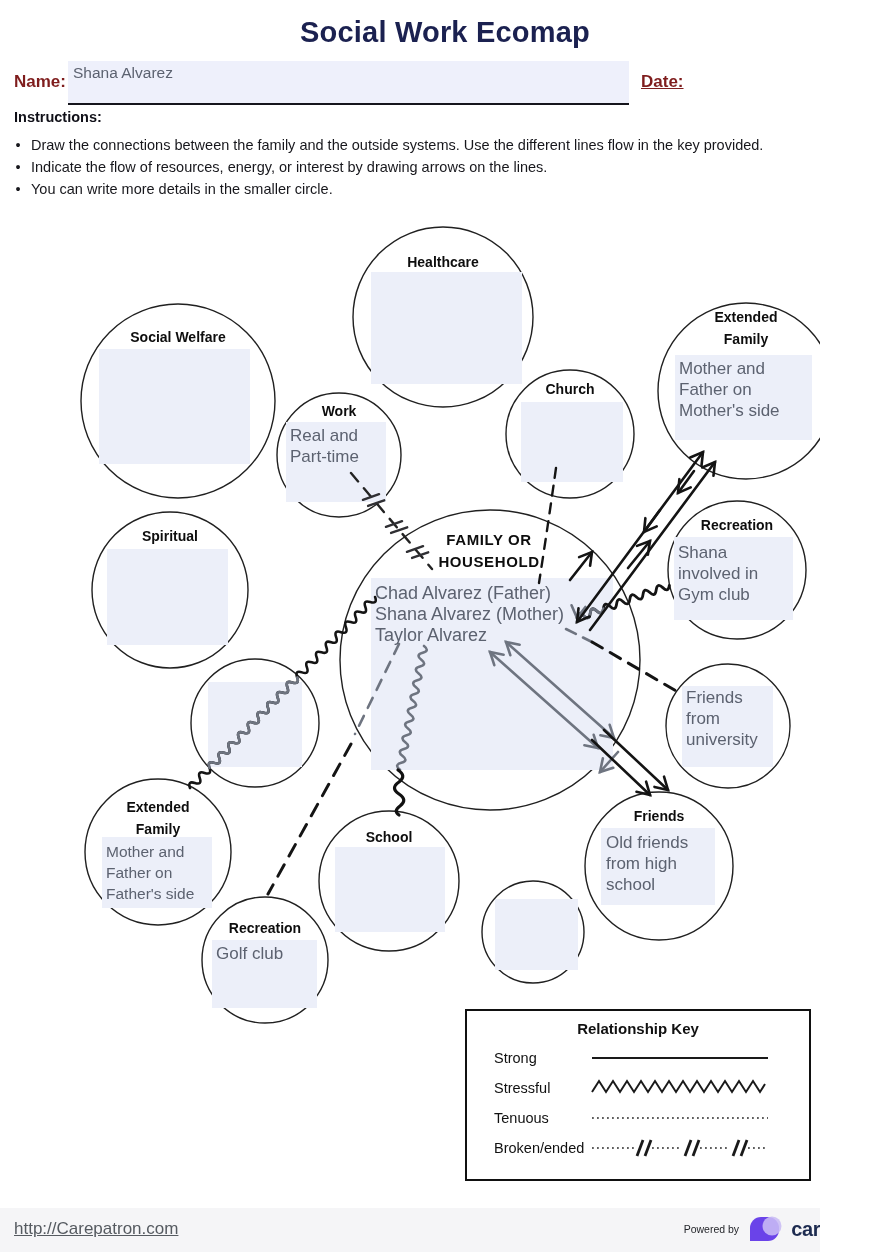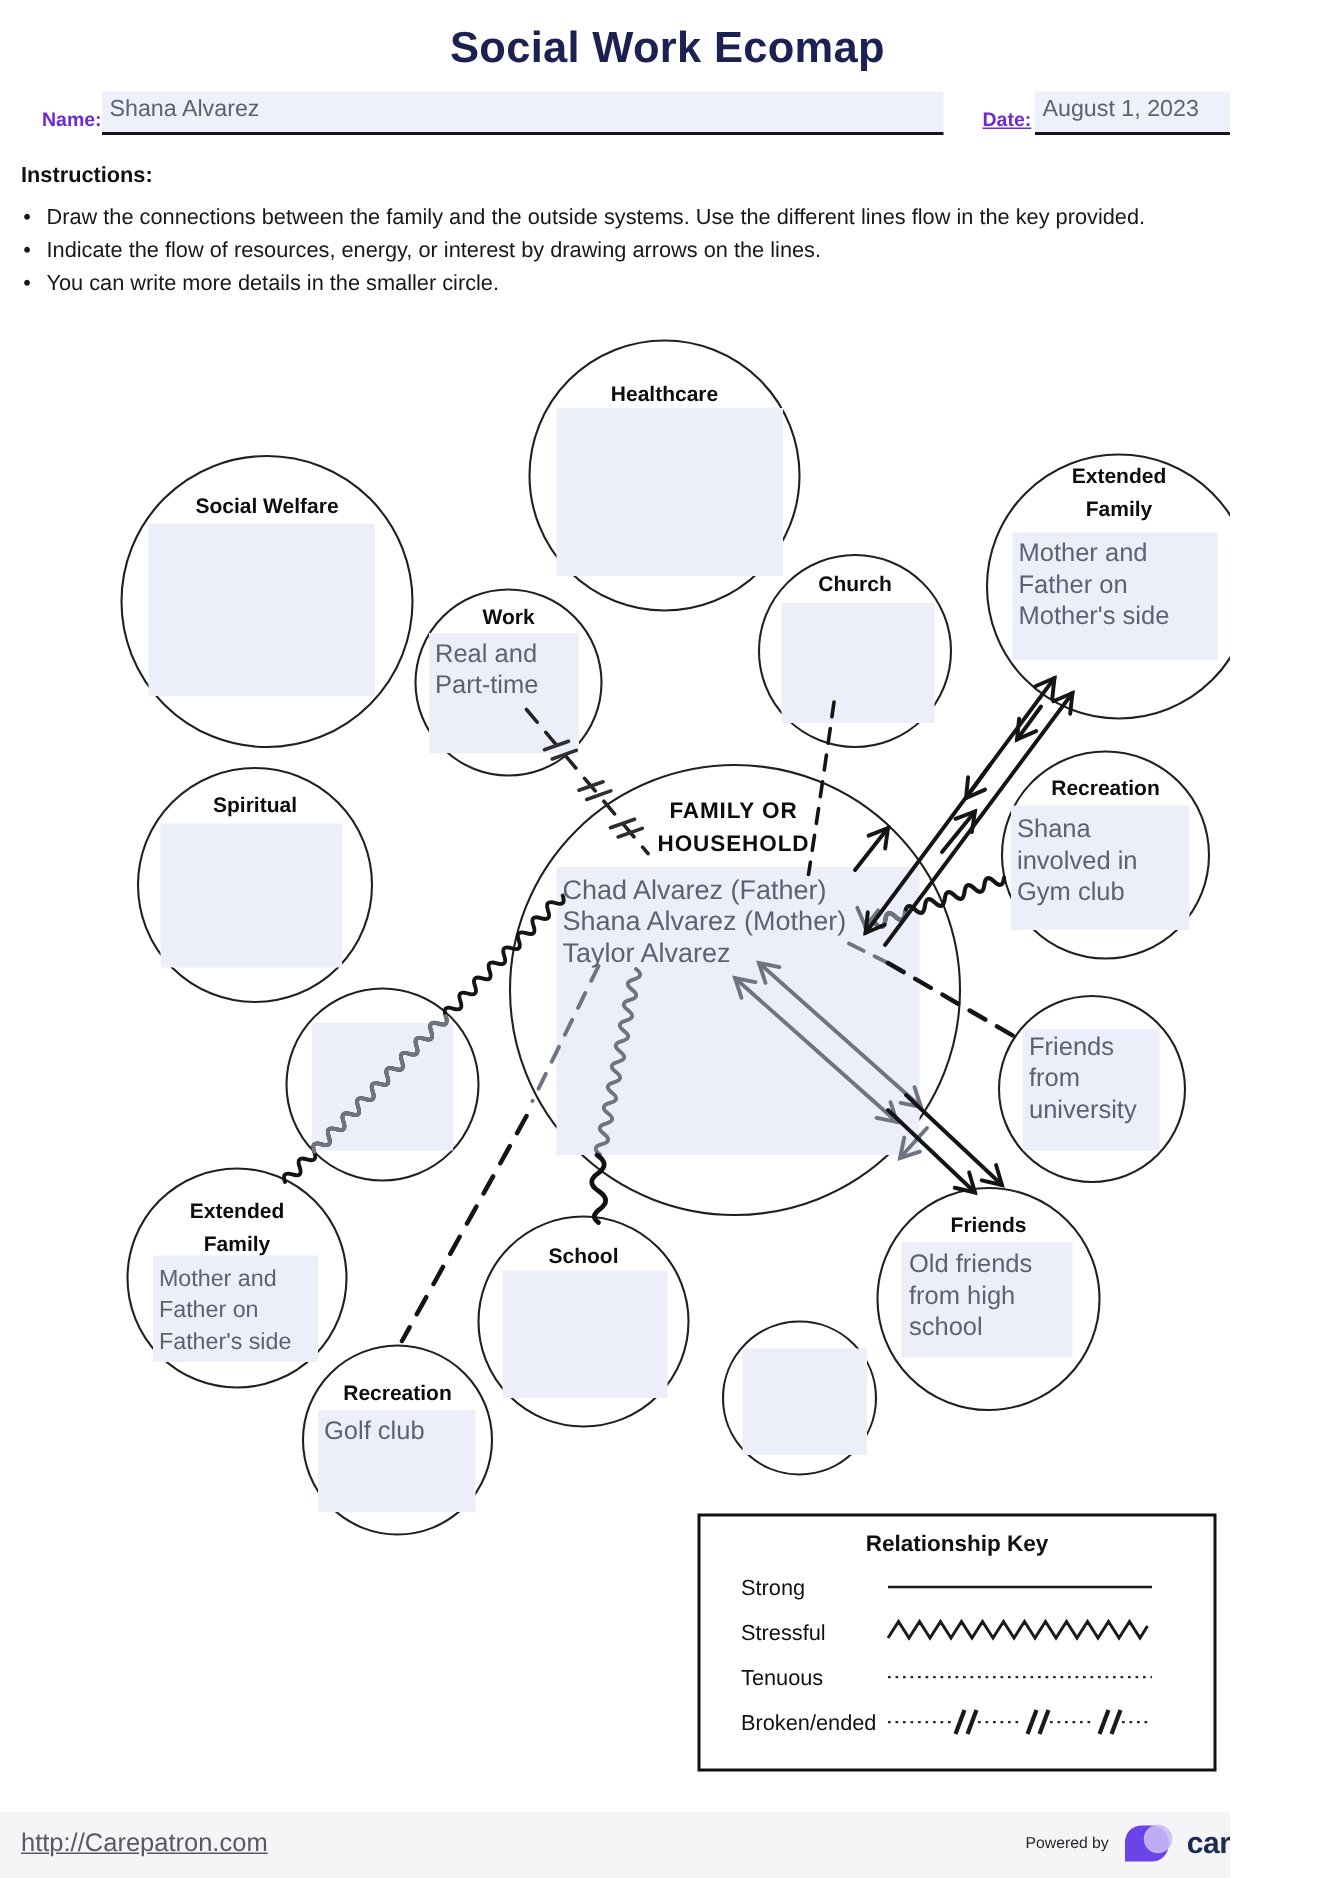--- a/index.html
+++ b/index.html
@@ -1,22 +1,22 @@
 <!DOCTYPE html>
 <html><head>
 <meta charset="utf-8">
 <style>
   html,body{margin:0;padding:0;background:#fff;}
   .page{position:relative;width:820px;height:1252px;background:#ffffff;
         font-family:"Liberation Sans",sans-serif;overflow:hidden;}
   .title{position:absolute;left:0;top:16px;width:890px;text-align:center;
          font-size:29px;font-weight:bold;color:#1b2150;letter-spacing:.2px;}
-  .flabel{position:absolute;font-size:13px;font-weight:bold;color:#6d28d9;margin-left:14px;}
+  .flabel{position:absolute;font-size:17px;font-weight:bold;color:#7f1d1d;}
   .ffield{position:absolute;height:23px;background:#eef0fb;border-bottom:2px solid #15151c;
-          font-size:15.5px;color:#5c6270;padding:3px 0 1px 5px;box-sizing:content-box;}
+          font-size:15.5px;color:#5c6270;padding:3px 0 16px 5px;box-sizing:content-box;}
   .instr{position:absolute;left:14px;top:109px;width:860px;color:#17171c;}
   .instr h3{margin:0 0 9px 0;font-size:14.5px;color:#101018;}
   .instr .li{display:flex;gap:9px;line-height:22px;font-size:14.5px;}
   .instr .b{width:8px;text-align:center;}
   svg text{font-family:"Liberation Sans",sans-serif;}
   .clabel{font-size:14px;font-weight:bold;fill:#0d0d0d;}
   .ctitle{font-size:15px;font-weight:bold;fill:#0d0d0d;letter-spacing:.6px;}
   .note{font-size:17px;fill:#5c6270;}
   .note-s{font-size:15.5px;fill:#5c6270;}
   .member{font-size:18px;fill:#5c6270;}
@@ -32,21 +32,20 @@
 </head>
 <body>
 
 <div class="page">
 
   <div class="title">Social Work Ecomap</div>
 
   <div class="flabel" style="left:14px;top:72px;">Name:</div>
   <div class="ffield" style="left:68px;top:61px;width:556px;">Shana Alvarez</div>
   <div class="flabel" style="left:641px;top:72px;text-decoration:underline;">Date:</div>
-  <div class="ffield" style="left:690px;top:61px;width:186px;">August 1, 2023</div>
 
   <div class="instr">
     <h3>Instructions:</h3>
     <div class="li">
       <span class="b">•</span>
       <span>Draw the connections between the family and the outside systems. Use the different lines flow in the key provided.</span>
     </div>
     <div class="li">
       <span class="b">•</span>
       <span>Indicate the flow of resources, energy, or interest by drawing arrows on the lines.</span>

